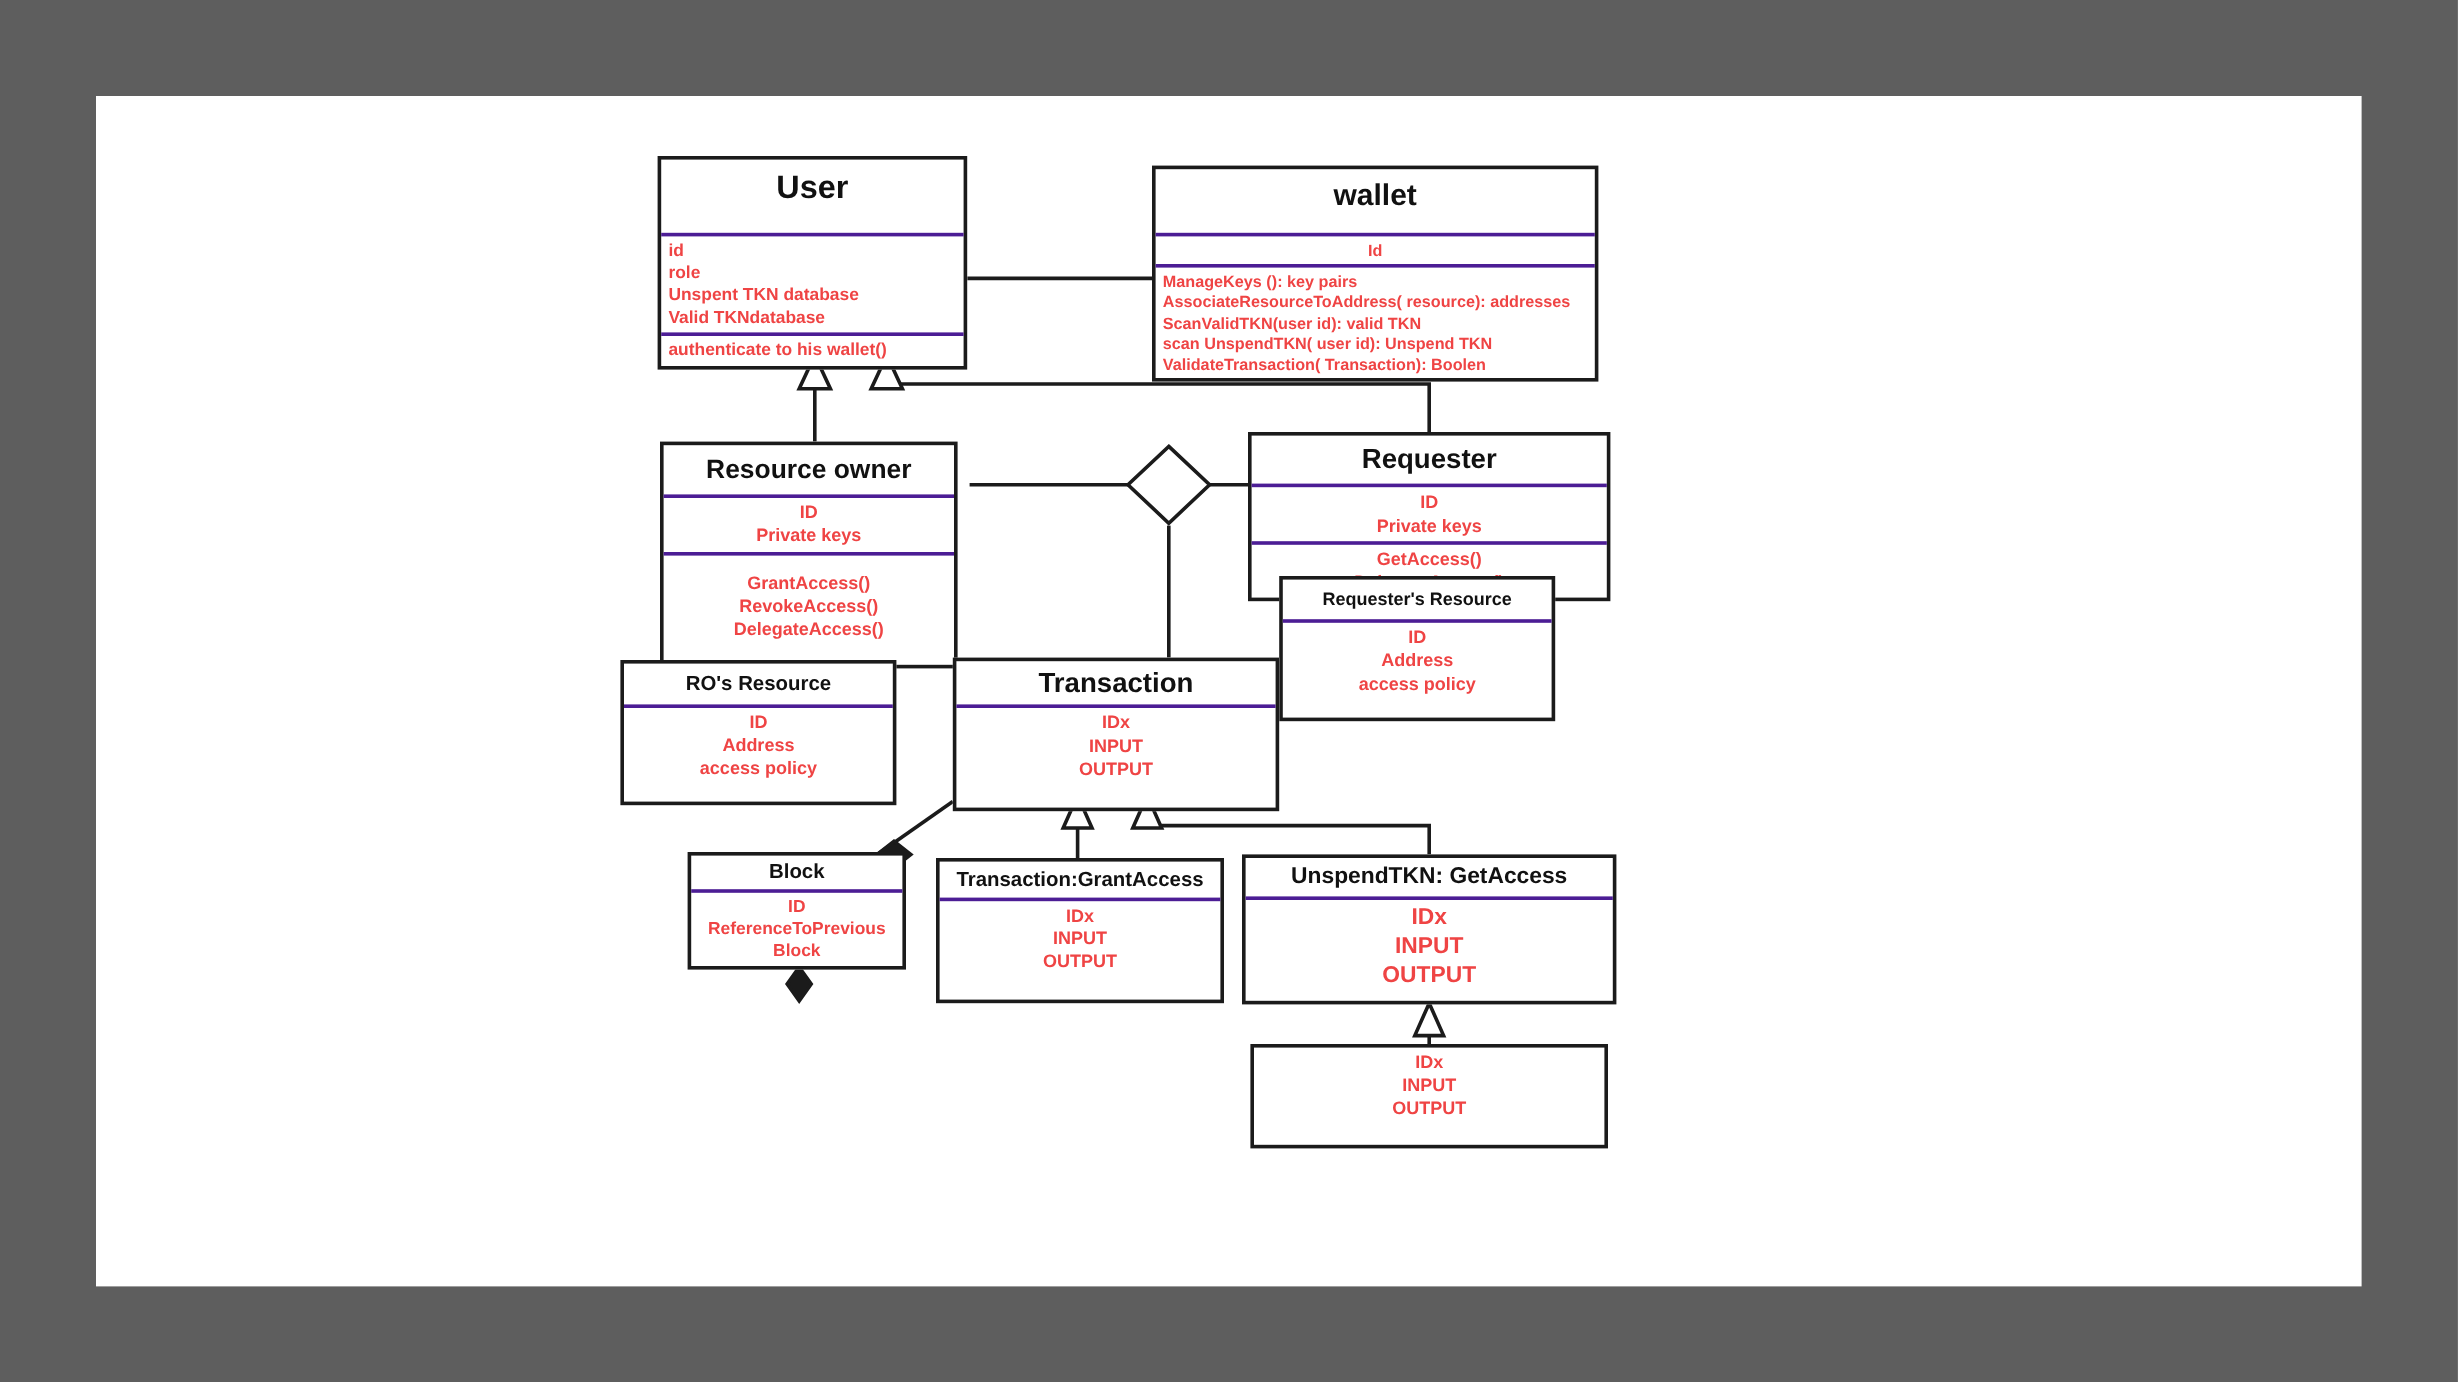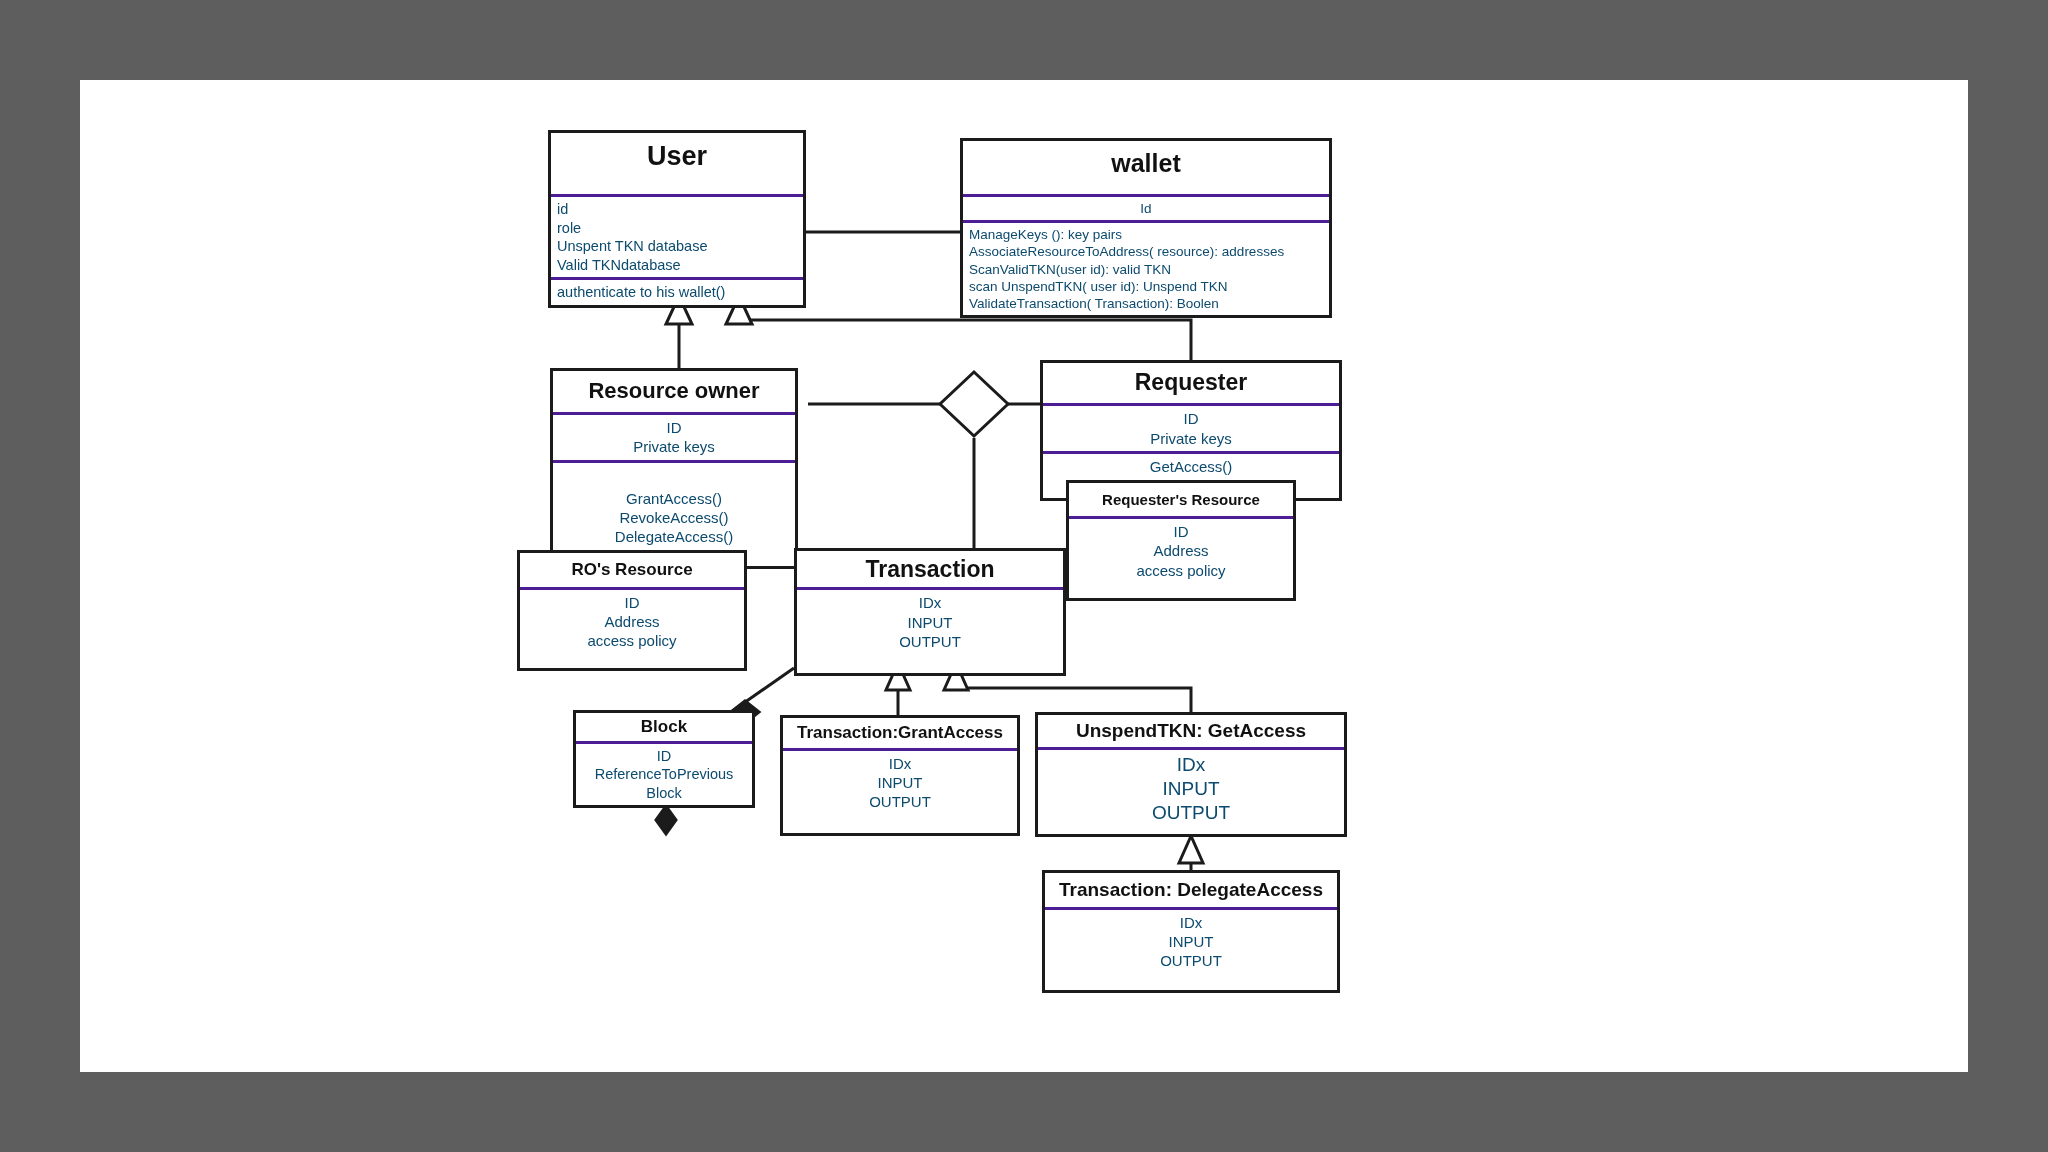--- a/index.html
+++ b/index.html
@@ -56,42 +56,42 @@
     border-bottom: none;
   }
   .title {
     font-weight: bold;
     text-align: center;
     color: #111;
     line-height: 1.15;
   }
   .rows {
     text-align: center;
-    color: #0c4a6e;
-    font-weight: normal;
+    color: #ef4444;
+    font-weight: bold;
     line-height: 1.28;
   }
   .rows.left {
     text-align: left;
   }
   .rows div { white-space: pre; }
 
   
   #cls-user       { left: 468px; top: 50px;  width: 258px; }
   #cls-user .title { font-size: 27px; padding: 8px 4px 22px; }
   #cls-user .rows  { font-size: 14.5px; }
 
   #cls-wallet     { left: 880px; top: 58px;  width: 372px; }
   #cls-wallet .title { font-size: 25px; padding: 8px 4px 16px; }
   #cls-wallet .rows  { font-size: 13.5px; }
 
   #cls-ro         { left: 470px; top: 288px; width: 248px; }
   #cls-ro .title  { font-size: 22px; padding: 7px 4px 9px; }
   #cls-ro .rows   { font-size: 15px; }
-  #cls-ro .sect.ops { padding-top: 26px; padding-bottom: 20px; }
+  #cls-ro .sect.ops { padding-top: 14px; padding-bottom: 20px; }
 
   #cls-req        { left: 960px; top: 280px; width: 302px; }
   #cls-req .title { font-size: 23px; padding: 6px 4px 8px; }
   #cls-req .rows  { font-size: 15px; }
 
   #cls-reqres     { left: 986px; top: 400px; width: 230px; }
   #cls-reqres .title { font-size: 15px; padding: 8px 4px 8px; }
   #cls-reqres .rows  { font-size: 15px; padding-bottom: 18px; }
 
   #cls-rores      { left: 437px; top: 470px; width: 230px; }
@@ -274,21 +274,20 @@
       <div class="uml" id="cls-txget">
         <div class="sect title">UnspendTKN: GetAccess</div>
         <div class="sect rows">
           <div>IDx</div>
           <div>INPUT</div>
           <div>OUTPUT</div>
         </div>
       </div>
 
       <div class="uml" id="cls-txdel">
-        <div class="sect title">Transaction: DelegateAccess</div>
         <div class="sect rows">
           <div>IDx</div>
           <div>INPUT</div>
           <div>OUTPUT</div>
         </div>
       </div>
 
     </div>
   </div>
 </div>

